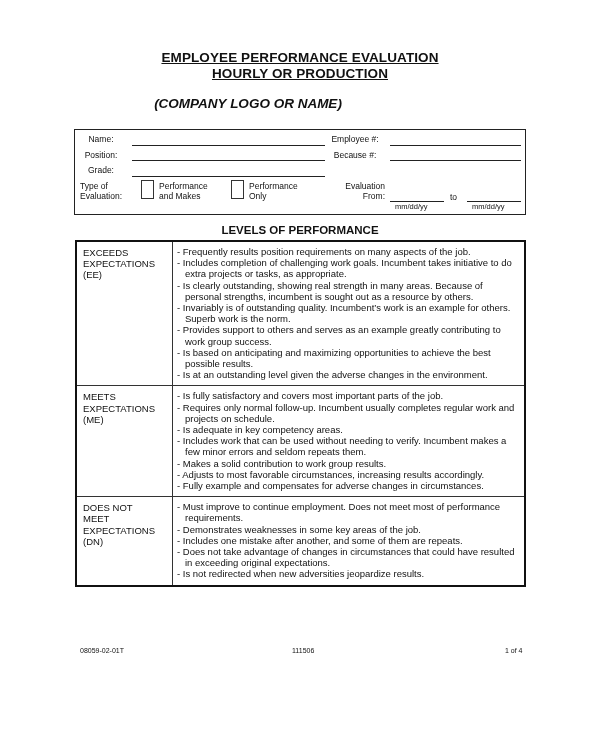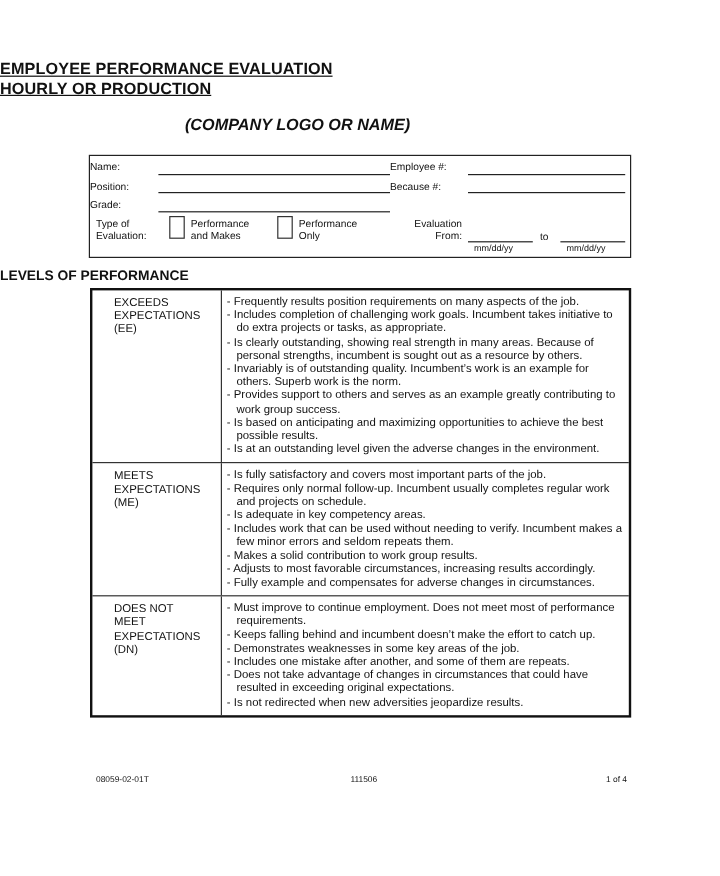--- a/index.html
+++ b/index.html
@@ -6,48 +6,48 @@
     body {
       width: 600px; height: 730px;
       background: #ffffff;
       font-family: "Liberation Sans", sans-serif;
       color: #111;
       position: relative;
       overflow: hidden;
     }
     .page { position: absolute; left: 0; top: 0; width: 600px; height: 730px; }
     .title1, .title2 {
-      position: absolute; left: 0; width: 600px; 
+      position: absolute; left: 0; width: 600px; text-align: center;
       font-weight: bold; font-size: 13.5px; text-decoration: underline;
       letter-spacing: 0.1px;
     }
     .title1 { top: 50px; }
     .title2 { top: 66px; }
     .company {
       position: absolute; left: 0; width: 496px; top: 96px; text-align: center;
       font-weight: bold; font-style: italic; font-size: 13.5px;
     }
     .info-box {
       position: absolute; left: 74px; top: 129px; width: 452px; height: 86px;
       border: 1.5px solid #222; box-sizing: border-box;
     }
-    .lbl { position: absolute; font-size: 8.5px; text-align: left; }
+    .lbl { position: absolute; font-size: 8.5px; text-align: center; }
     .line { position: absolute; border-bottom: 1px solid #222; height: 0; }
     .chk { position: absolute; width: 13px; height: 19px; border: 1px solid #333; box-sizing: border-box; background: #fff; }
     .opt { position: absolute; font-size: 8.5px; line-height: 10px; }
     .hint { position: absolute; font-size: 7.5px; }
     .levels-title {
-      position: absolute; left: 0; width: 600px; top: 224px; text-align: left;
+      position: absolute; left: 0; width: 600px; top: 224px; text-align: center;
       font-weight: bold; font-size: 11.5px;
     }
     .levels-table {
       position: absolute; left: 75px; top: 240px; width: 451px;
       border: 2px solid #111; box-sizing: border-box;
     }
-    .row { display: flex; border-top: 1px solid #333; padding-left: 12px; }
+    .row { display: flex; border-top: 1px solid #333; }
     .row:first-child { border-top: none; }
     .row-label {
       width: 96px; flex: none; border-right: 1px solid #333;
       padding: 5px 0 0 6px; box-sizing: border-box;
       font-size: 9.5px; line-height: 11.2px;
     }
     .row-items { flex: 1; padding: 4px 4px 5px 4px; }
     .item {
       font-size: 9.5px; line-height: 11.2px;
       padding-left: 8px; text-indent: -8px;
@@ -148,21 +148,20 @@
 
     <div class="row">
       <div class="row-label">
         <div>DOES NOT</div>
         <div>MEET</div>
         <div>EXPECTATIONS</div>
         <div>(DN)</div>
       </div>
       <div class="row-items">
         <div class="item">- Must improve to continue employment.  Does not meet most of performance requirements.</div>
-        <div class="item">- Keeps falling behind and incumbent doesn’t make the effort to catch up.</div>
         <div class="item">- Demonstrates weaknesses in some key areas of the job.</div>
         <div class="item">- Includes one mistake after another, and some of them are repeats.</div>
         <div class="item">- Does not take advantage of changes in circumstances that could have resulted in exceeding original expectations.</div>
         <div class="item">- Is not redirected when new adversities jeopardize results.</div>
       </div>
     </div>
   </div>
 
   <div class="footer" style="left:80px;">08059-02-01T</div>
   <div class="footer" style="left:292px;">111506</div>

